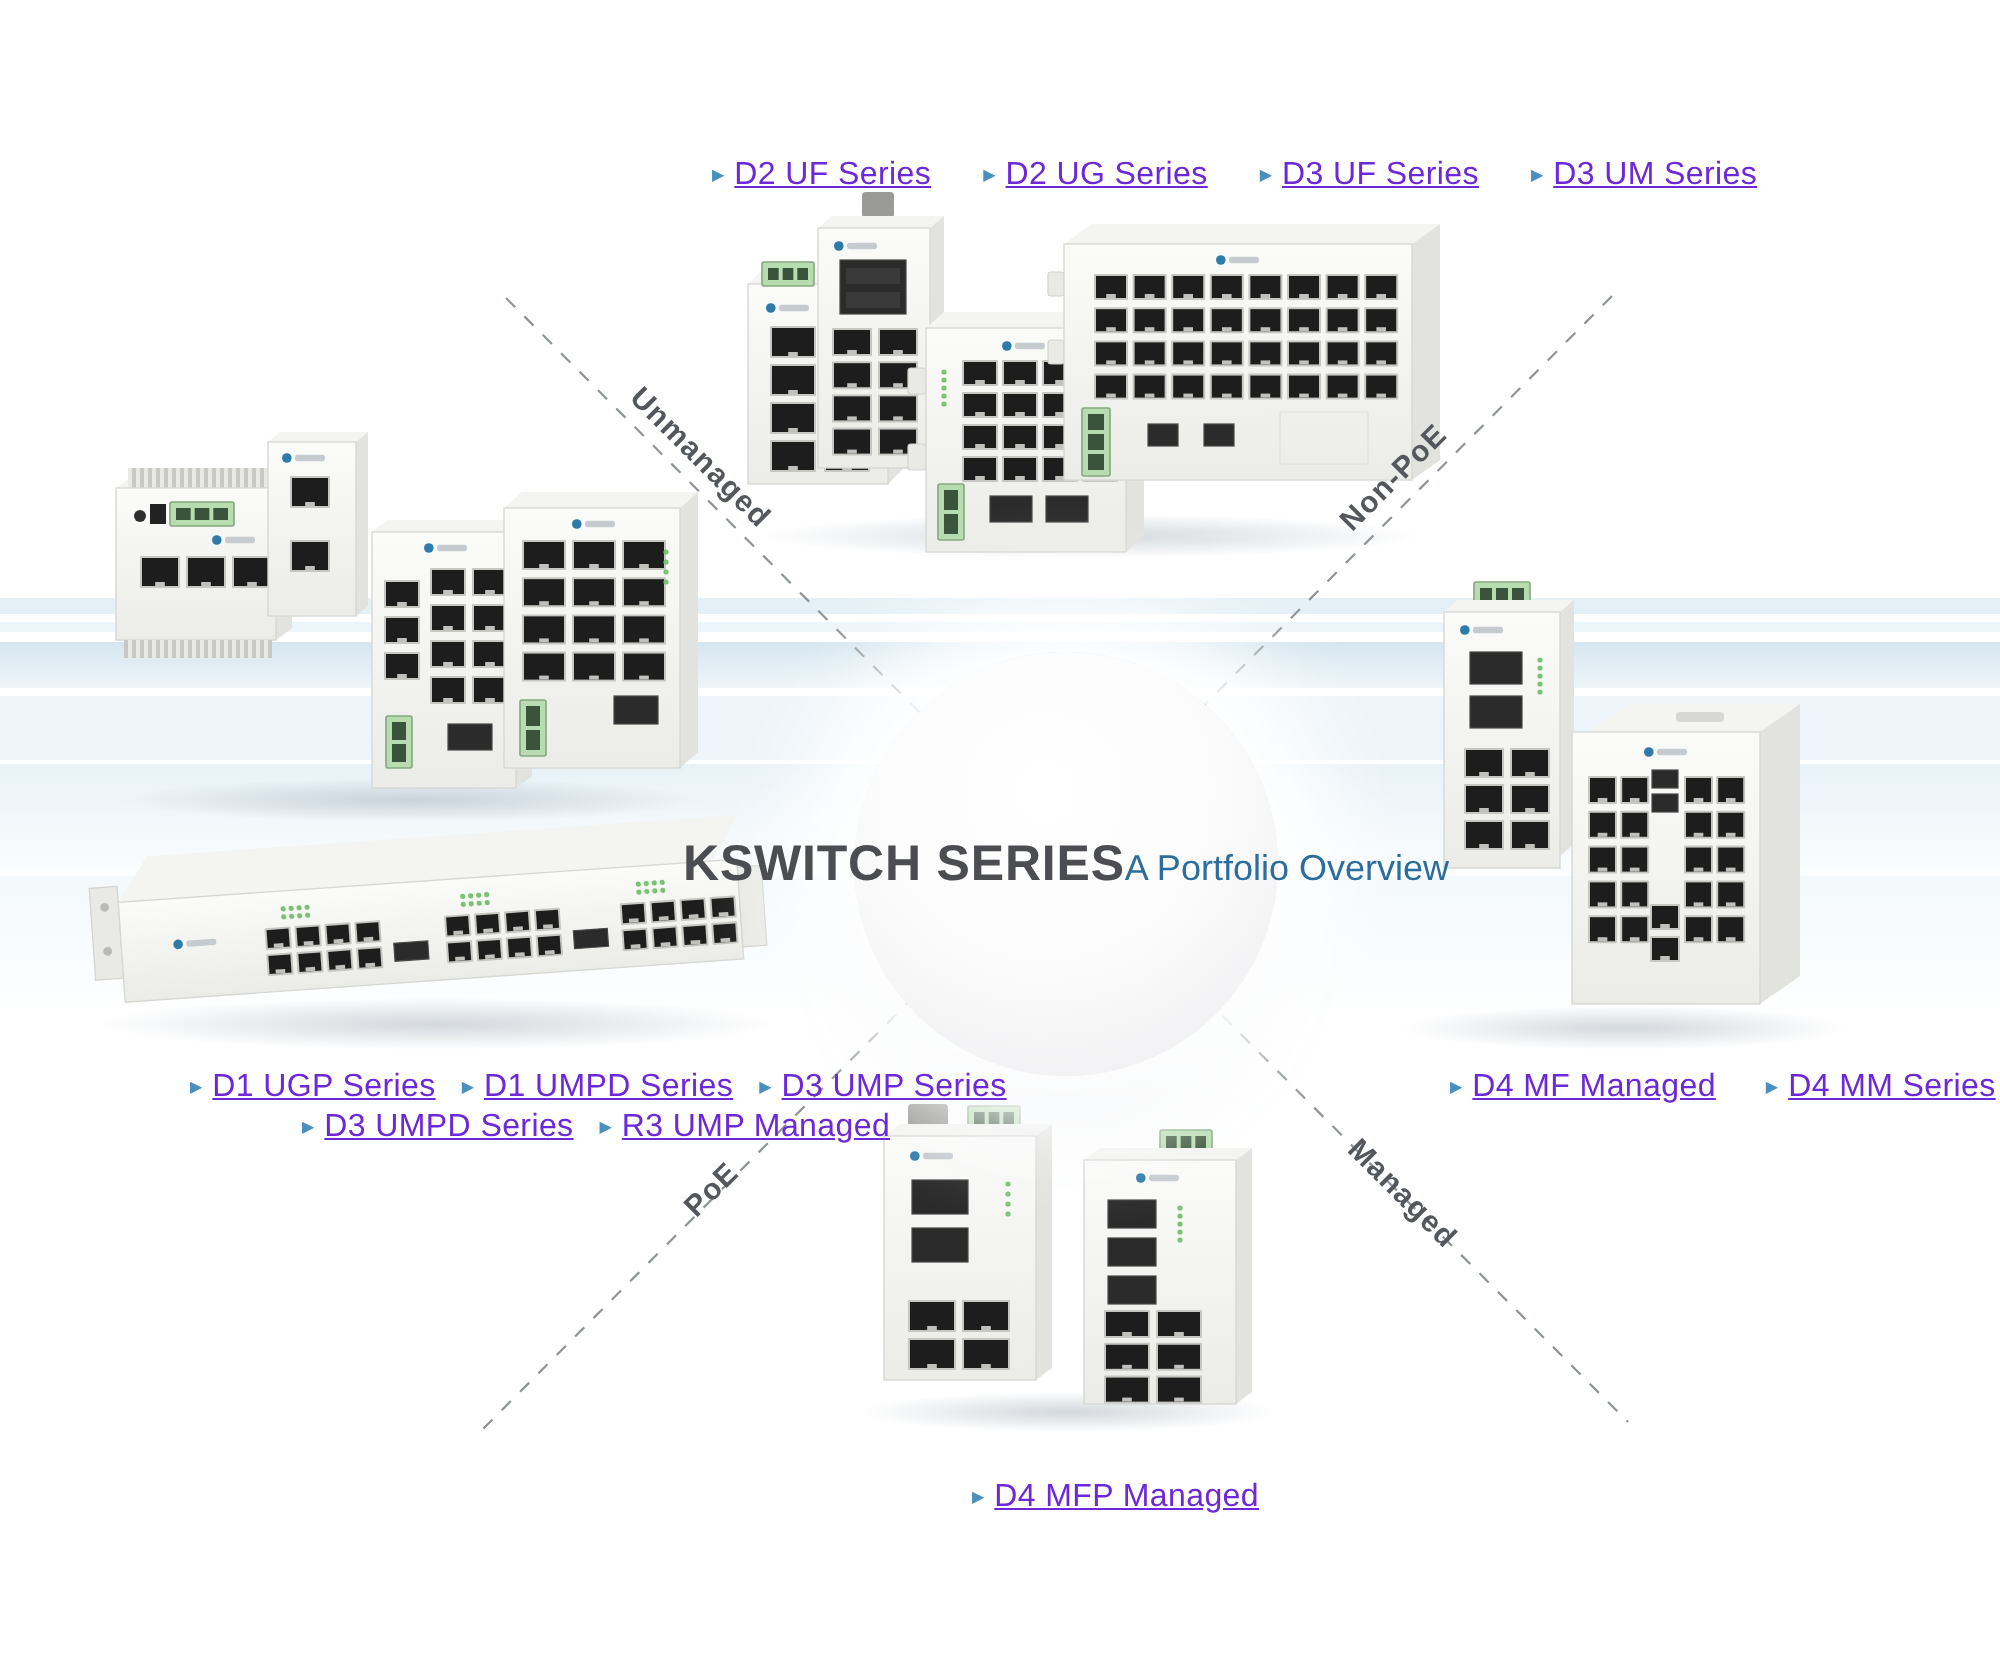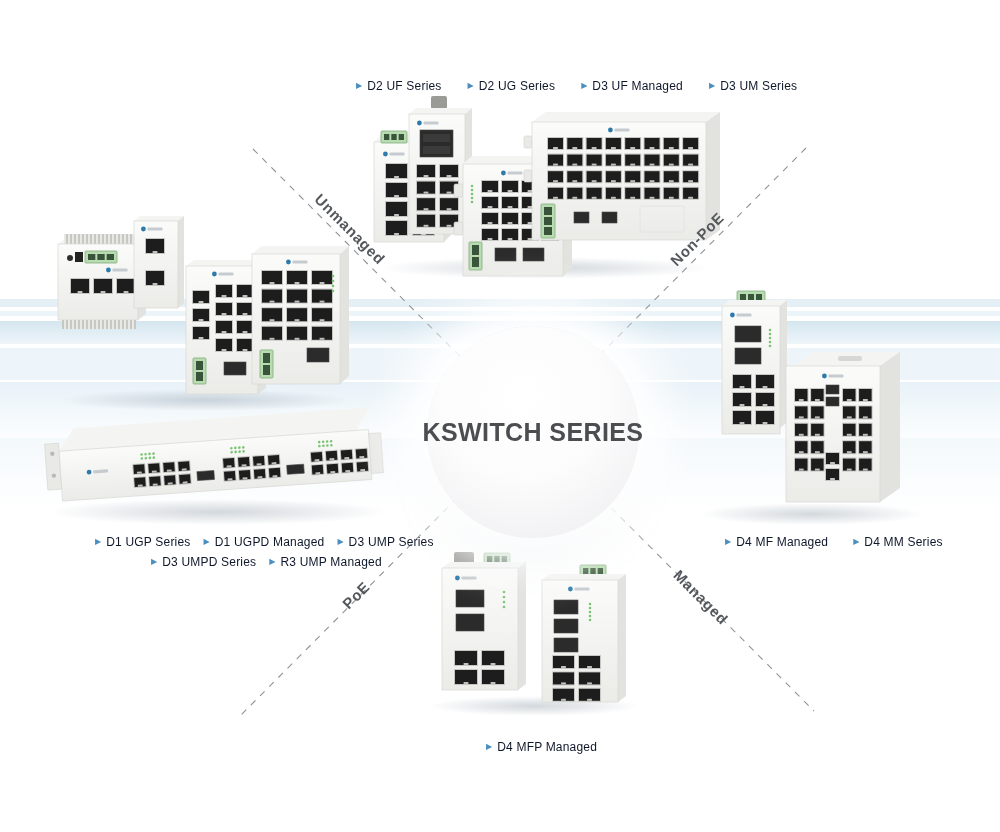--- a/index.html
+++ b/index.html
@@ -36,21 +36,21 @@
   .rot-cw{transform:translate(-50%,-50%) rotate(45deg);}
   .rot-ccw{transform:translate(-50%,-50%) rotate(-45deg);}
   .q-unmanaged{left:350px;top:229px;}
   .q-nonpoe{left:697px;top:239px;}
   .q-poe{left:356px;top:595px;}
   .q-managed{left:701px;top:597px;}
 
   .series-row{position:absolute;display:flex;align-items:center;z-index:6;}
   .series-item{display:flex;align-items:center;cursor:default;}
   .tri{font-size:8px;color:#4a8fc0;margin-right:5px;line-height:1;}
-  .series-text{font-size:12px;color:#0f172a;letter-spacing:.2px;white-space:nowrap;}
+  .series-text{font-size:16px;color:#6d28d9;letter-spacing:.2px;white-space:nowrap;text-decoration:underline;}
   .row-top{left:356px;top:79px;gap:26px;}
   .row-left1{left:95px;top:535px;gap:13px;}
   .row-left2{left:151px;top:555px;gap:13px;}
   .row-right{left:725px;top:535px;gap:25px;}
   .row-bottom{left:486px;top:740px;}
 </style>
 </head>
 <body>
 
 <div class="canvas">
@@ -869,54 +869,55 @@
           <rect x="9.1" y="43.8" width="4.8" height="2" fill="#c0c0bd"></rect>
           <rect x="26" y="32.8" width="23" height="14" rx="0.6" fill="#c6c6c3"></rect>
           <rect x="27" y="33.8" width="21" height="12" fill="#1d1d1d"></rect>
           <rect x="35.1" y="43.8" width="4.8" height="2" fill="#c0c0bd"></rect>
         </g>
     </g>
   </svg>
 
   <div class="circle">
     <div class="title">KSWITCH SERIES</div>
+    <div class="subtitle">A Portfolio Overview</div>
   </div>
 
   <div class="qlabel rot-cw q-unmanaged">Unmanaged</div>
   <div class="qlabel rot-ccw q-nonpoe">Non-PoE</div>
   <div class="qlabel rot-ccw q-poe">PoE</div>
   <div class="qlabel rot-cw q-managed">Managed</div>
 
   <div class="series-row row-top">
     <div class="series-item">
       <span class="tri">▶</span>
       <span class="series-text">D2 UF Series</span>
     </div>
     <div class="series-item">
       <span class="tri">▶</span>
       <span class="series-text">D2 UG Series</span>
     </div>
     <div class="series-item">
       <span class="tri">▶</span>
-      <span class="series-text">D3 UF Managed</span>
+      <span class="series-text">D3 UF Series</span>
     </div>
     <div class="series-item">
       <span class="tri">▶</span>
       <span class="series-text">D3 UM Series</span>
     </div>
   </div>
 
   <div class="series-row row-left1">
     <div class="series-item">
       <span class="tri">▶</span>
       <span class="series-text">D1 UGP Series</span>
     </div>
     <div class="series-item">
       <span class="tri">▶</span>
-      <span class="series-text">D1 UGPD Managed</span>
+      <span class="series-text">D1 UMPD Series</span>
     </div>
     <div class="series-item">
       <span class="tri">▶</span>
       <span class="series-text">D3 UMP Series</span>
     </div>
   </div>
 
   <div class="series-row row-left2">
     <div class="series-item">
       <span class="tri">▶</span>

